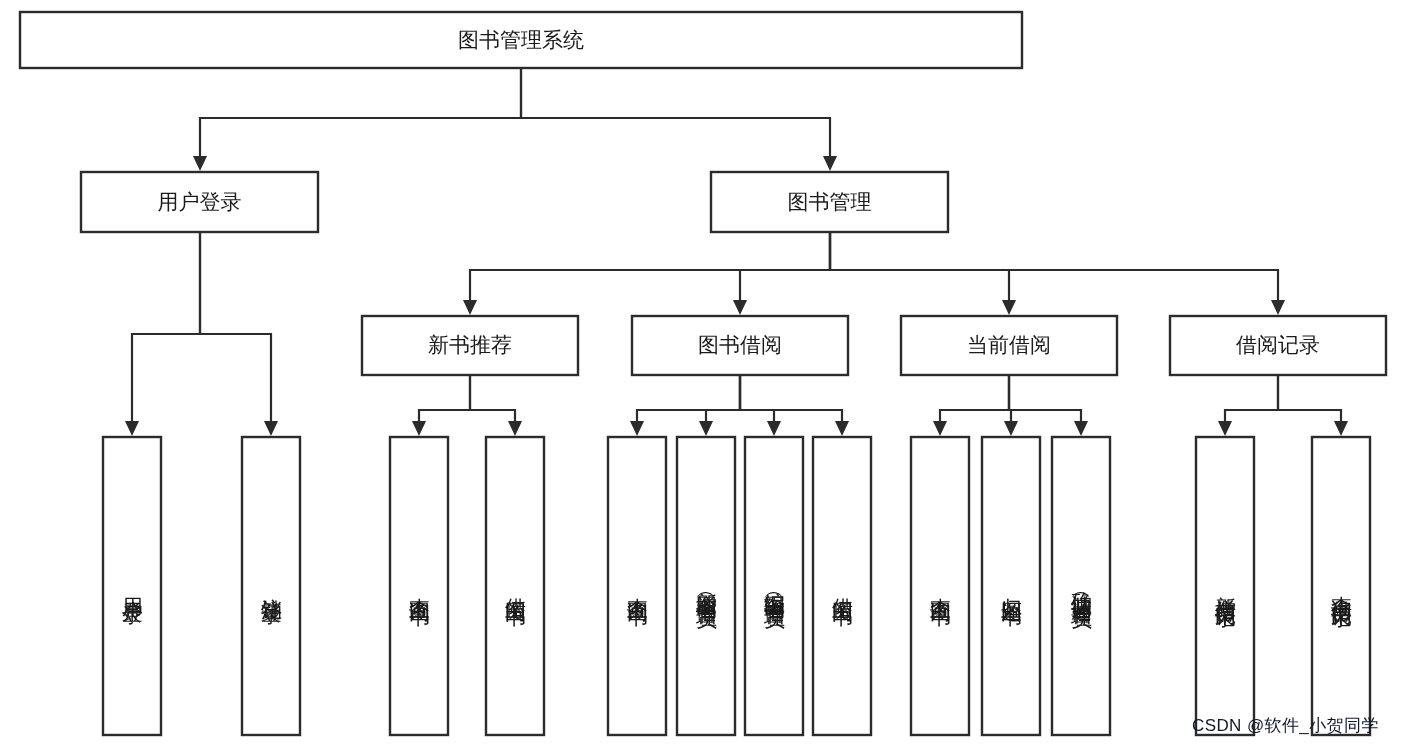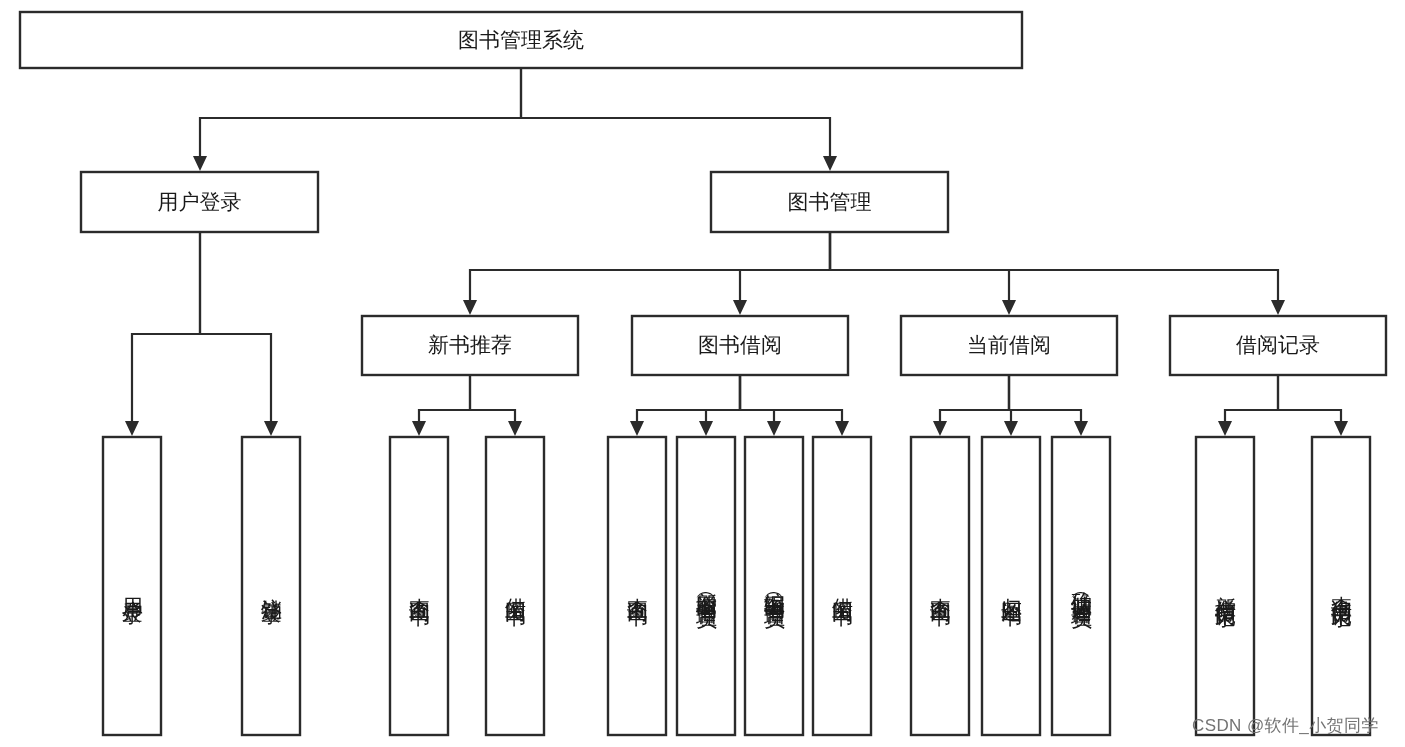--- a/index.html
+++ b/index.html
@@ -162,14 +162,14 @@
       <div class="node-label-v" style="left: 608px; top: 437px; width: 58px; height: 298px;">查询图书</div>
       <div class="node-label-v" style="left: 677px; top: 437px; width: 58px; height: 298px;">新增图书（管理员）</div>
       <div class="node-label-v" style="left: 745px; top: 437px; width: 58px; height: 298px;">编辑图书（管理员）</div>
       <div class="node-label-v" style="left: 813px; top: 437px; width: 58px; height: 298px;">借阅图书</div>
       <div class="node-label-v" style="left: 911px; top: 437px; width: 58px; height: 298px;">查询图书</div>
       <div class="node-label-v" style="left: 982px; top: 437px; width: 58px; height: 298px;">归还图书</div>
       <div class="node-label-v" style="left: 1052px; top: 437px; width: 58px; height: 298px;">确认归还（管理员）</div>
       <div class="node-label-v" style="left: 1196px; top: 437px; width: 58px; height: 298px;">新增借阅记录</div>
       <div class="node-label-v" style="left: 1312px; top: 437px; width: 58px; height: 298px;">查询借阅记录</div>
     </div>
-  <div id="watermark" style="left: 1192px; top: 714px; color: #737373;">CSDN @软件_小贺同学</div>
+  <div id="watermark" style="left: 1192px; top: 714px; color: #0f172a;">CSDN @软件_小贺同学</div>
 </div>
 
 </body></html>

